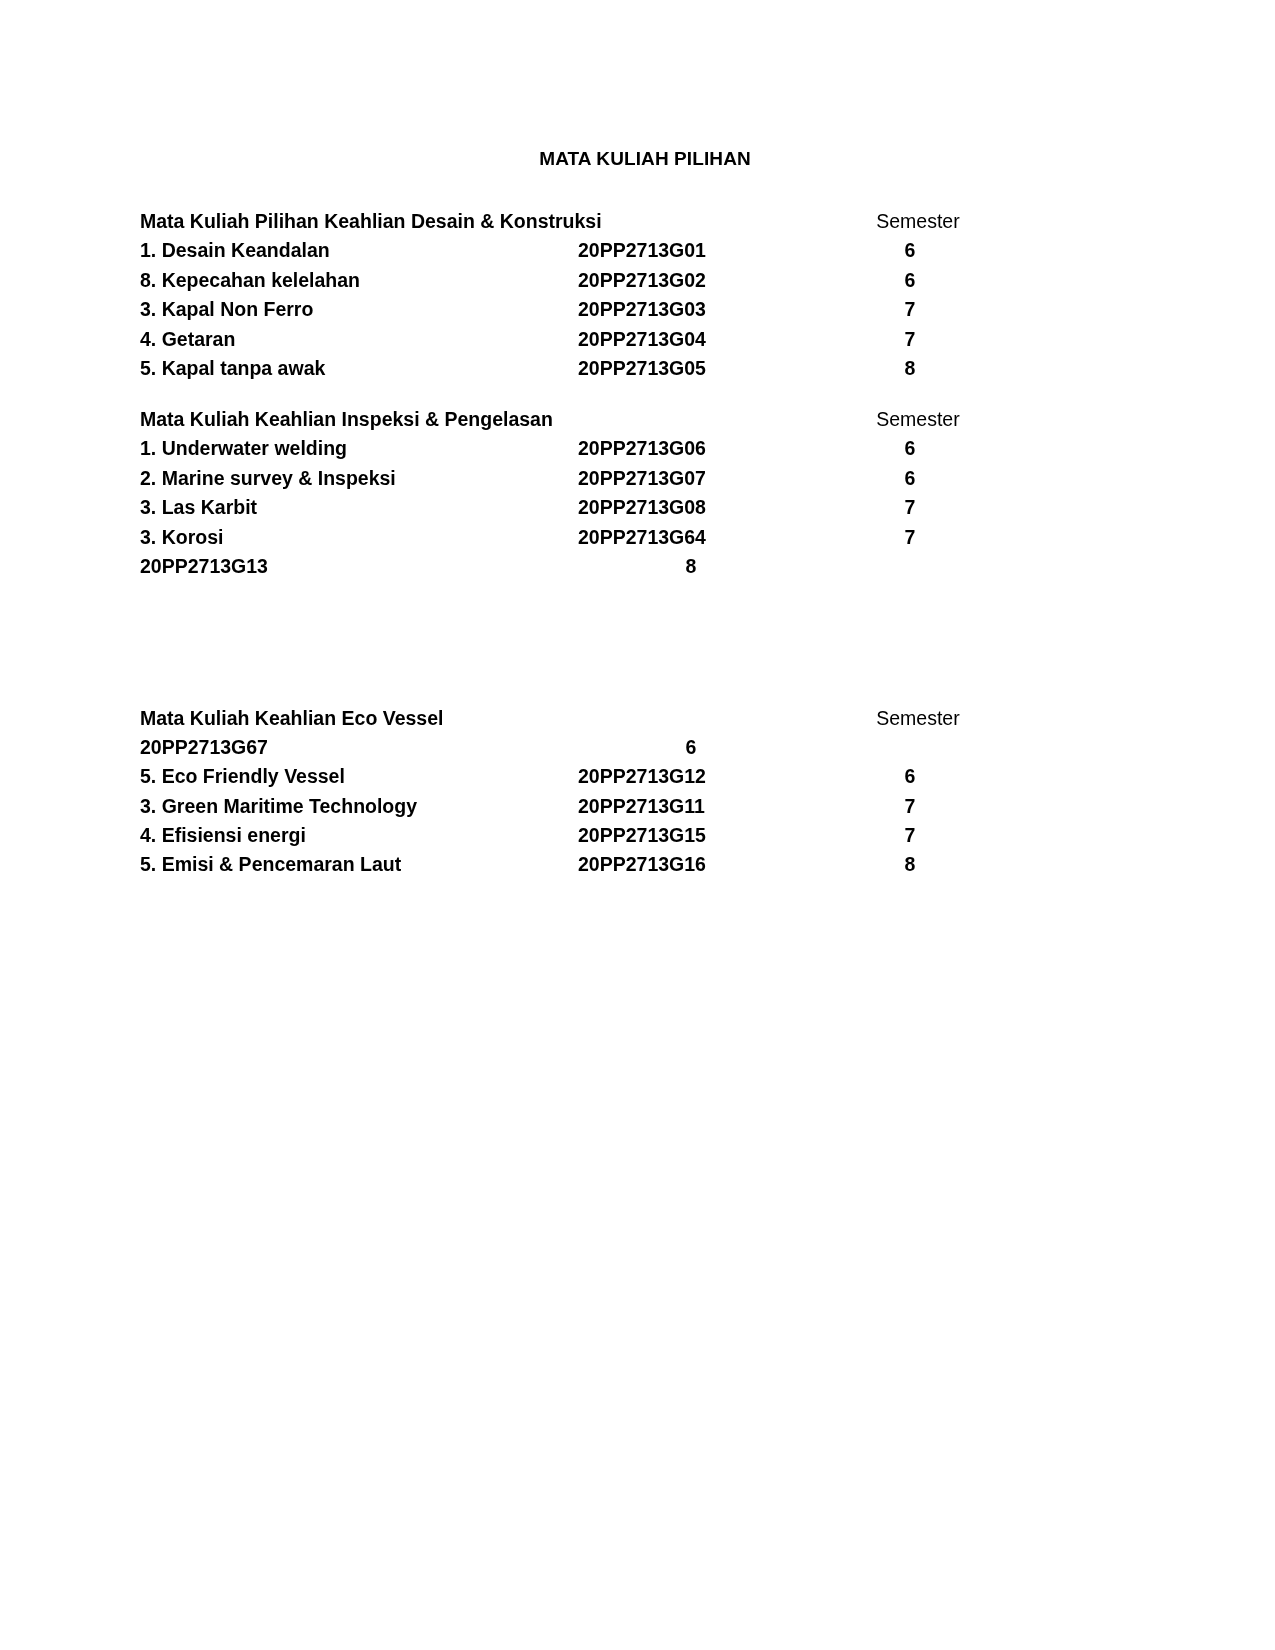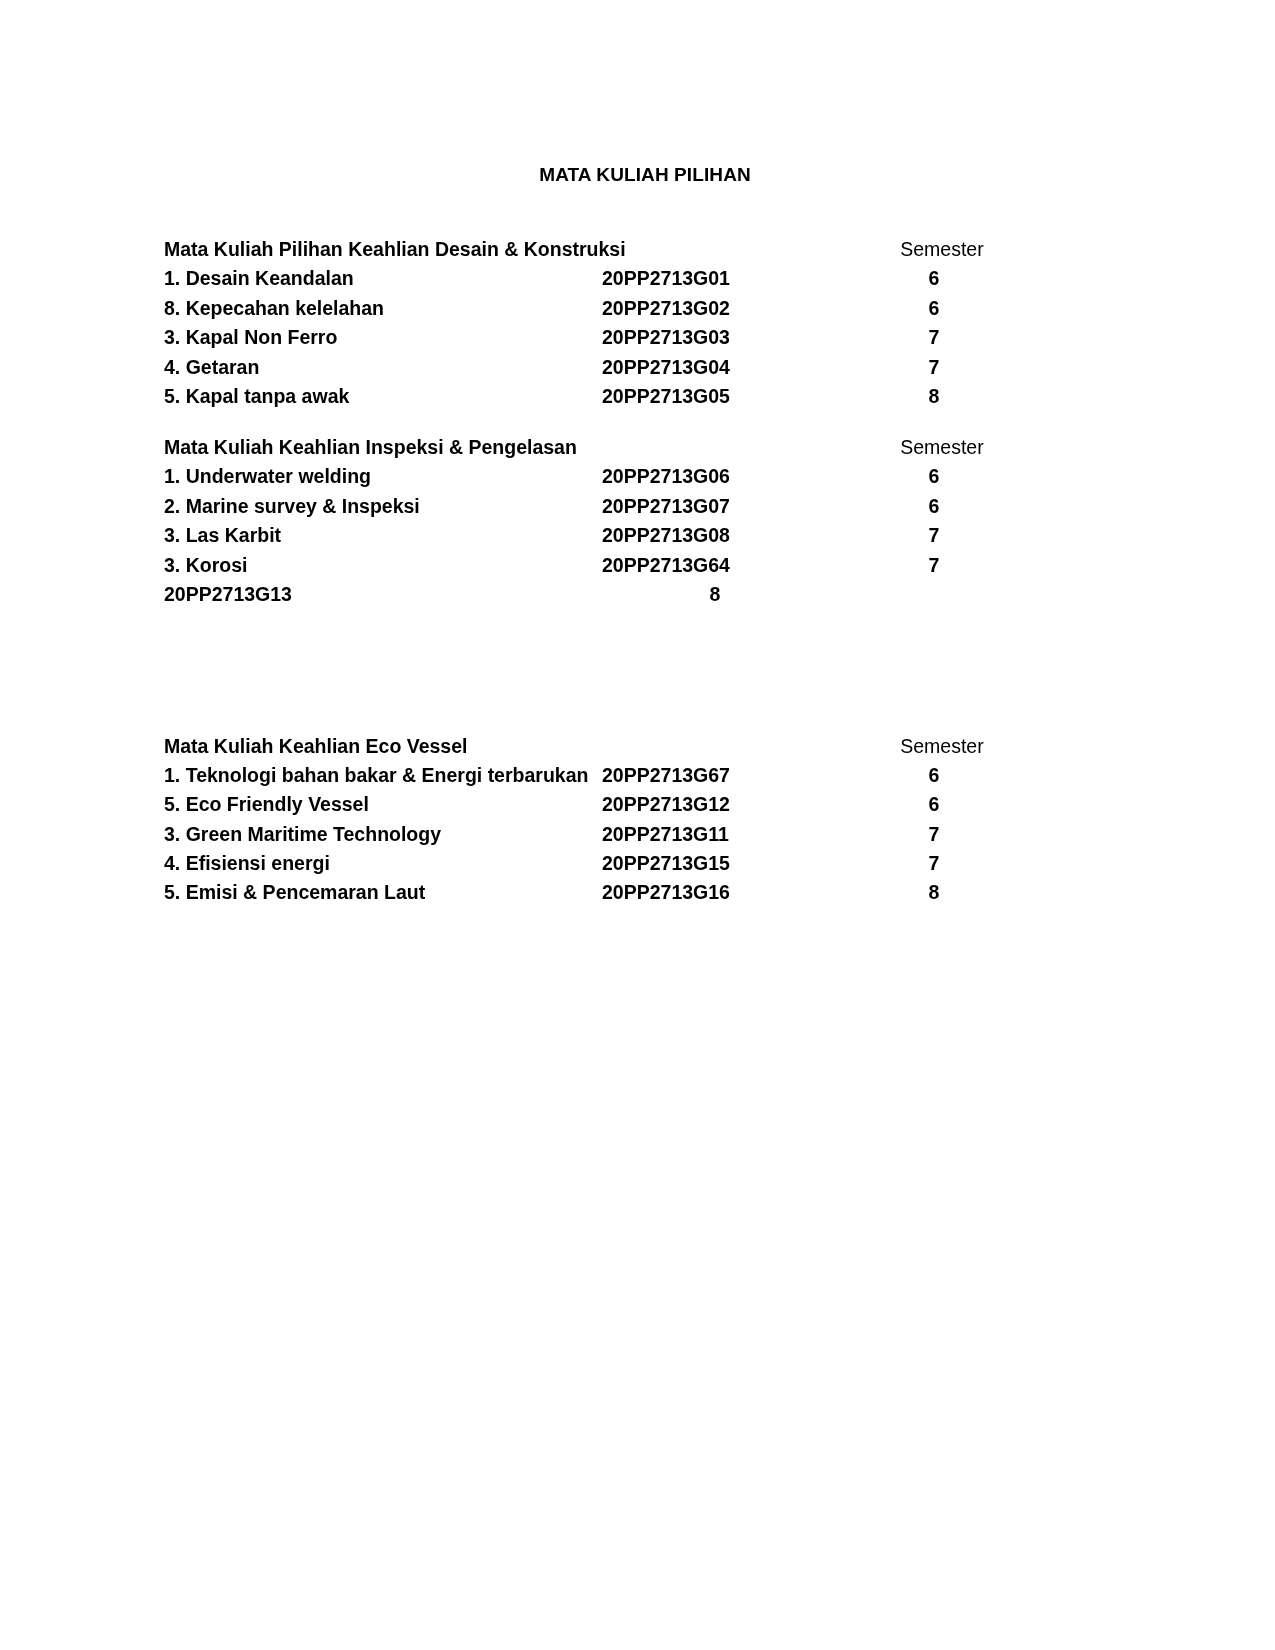--- a/index.html
+++ b/index.html
@@ -18,38 +18,37 @@
     position: relative;
     width: 1275px;
     height: 1650px;
     box-sizing: border-box;
     background: #ffffff;
   }
 
   
   .doc-title {
     position: absolute;
-    top: 164px;
+    top: 148px;
     left: 0;
     width: 1275px;
     text-align: center;
     font-size: 19px;
     font-weight: bold;
     letter-spacing: 0.1px;
     padding-left: 15px;
     box-sizing: border-box;
   }
 
   
   .content {
     position: absolute;
     top: 206px;
-    left: 164px;
+    left: 140px;
     width: 888px;
-    margin-top: 28px;
   }
 
   .section {
     margin-bottom: 0;
   }
 
   .row {
     display: flex;
     align-items: baseline;
     width: 100%;
@@ -176,21 +175,20 @@
 
     <div class="gap-2"></div>
 
     <div class="section section-compact">
       <div class="row header-row">
         <div class="col-name" style="width:700px;flex:0 0 700px;">Mata Kuliah Keahlian Eco Vessel</div>
         <div class="col-sem">Semester</div>
       </div>
 
       <div class="row">
-        <div class="col-name">1. Teknologi bahan bakar &amp; Energi terbarukan</div>
         <div class="col-code">20PP2713G67</div>
         <div class="col-sem">6</div>
       </div>
       <div class="row">
         <div class="col-name">5. Eco Friendly Vessel</div>
         <div class="col-code">20PP2713G12</div>
         <div class="col-sem">6</div>
       </div>
       <div class="row">
         <div class="col-name">3. Green Maritime Technology</div>

